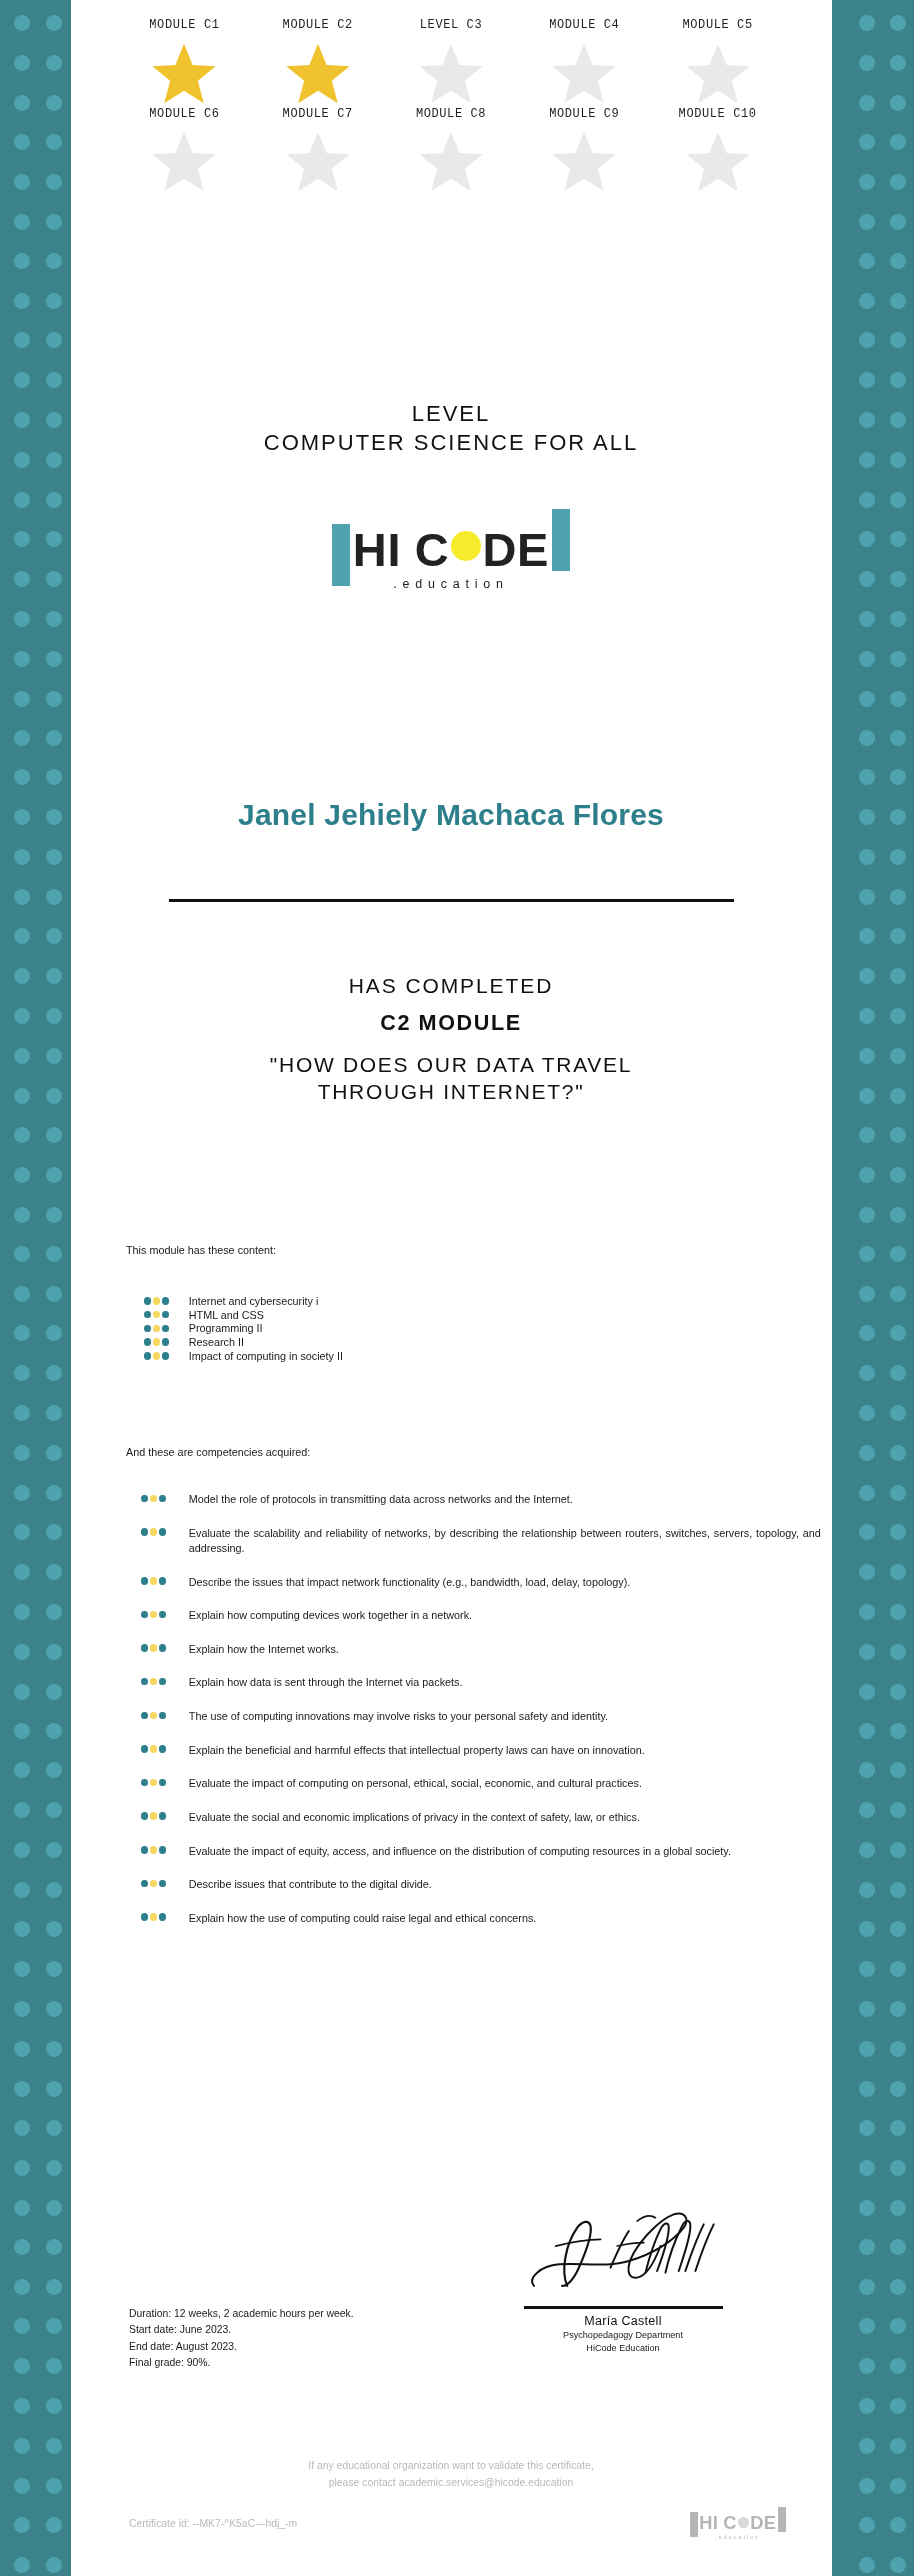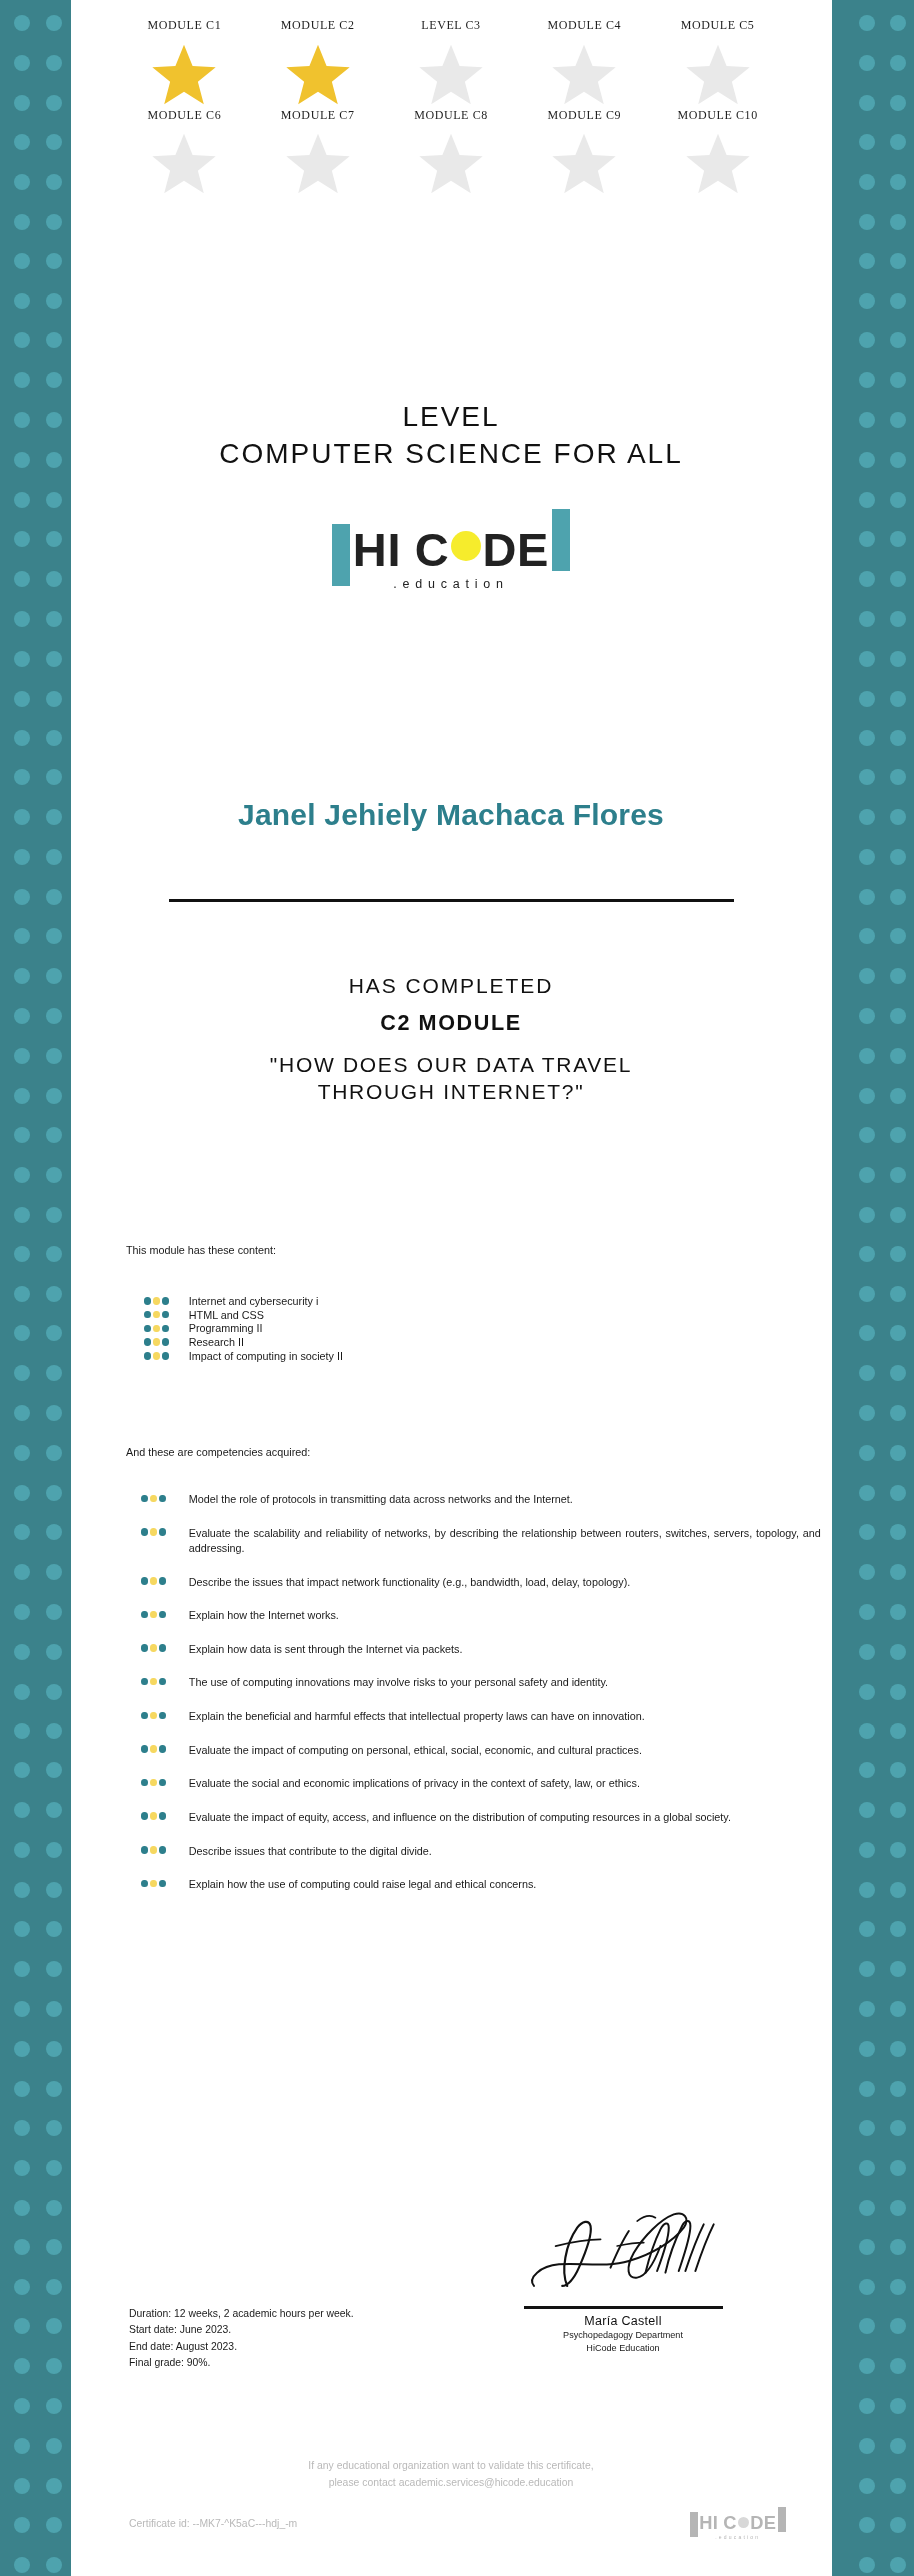--- a/index.html
+++ b/index.html
@@ -70,42 +70,42 @@
     gap: 3.3px;
     margin-bottom: 3.3px;
   }
   .module-cell {
     width: 130px;
     display: flex;
     flex-direction: column;
     align-items: center;
   }
   .module-label {
-    font-family: Liberation Serif, serif;
+    font-family: Liberation Mono, monospace;
     font-size: 12px;
     letter-spacing: 0.6px;
     color: #1f1f1f;
     margin-bottom: 8.3px;
     white-space: nowrap;
   }
   .star {
     width: 66px;
     height: 63px;
     display: block;
   }
 
   
   .level-block {
     position: absolute;
     left: 0;
     top: 399px;
     width: 760px;
     text-align: center;
     color: #111111;
-    font-size: 28px;
+    font-size: 22px;
     letter-spacing: 2px;
     line-height: 1.32;
     font-weight: 300;
   }
 
   
   .logo-wrap {
     position: absolute;
     left: 0;
     top: 509px;
@@ -898,20 +898,28 @@
             <i class="c3"></i>
           </span>
           <span class="txt">Describe the issues that impact network functionality (e.g., bandwidth, load, delay, topology).</span>
         </div>
         <div class="comp-item">
           <span class="bullet">
             <i class="c1"></i>
             <i class="c2"></i>
             <i class="c3"></i>
           </span>
+          <span class="txt">Explain how computing devices work together in a network.</span>
+        </div>
+        <div class="comp-item">
+          <span class="bullet">
+            <i class="c1"></i>
+            <i class="c2"></i>
+            <i class="c3"></i>
+          </span>
           <span class="txt">Explain how the Internet works.</span>
         </div>
         <div class="comp-item">
           <span class="bullet">
             <i class="c1"></i>
             <i class="c2"></i>
             <i class="c3"></i>
           </span>
           <span class="txt">Explain how data is sent through the Internet via packets.</span>
         </div>

